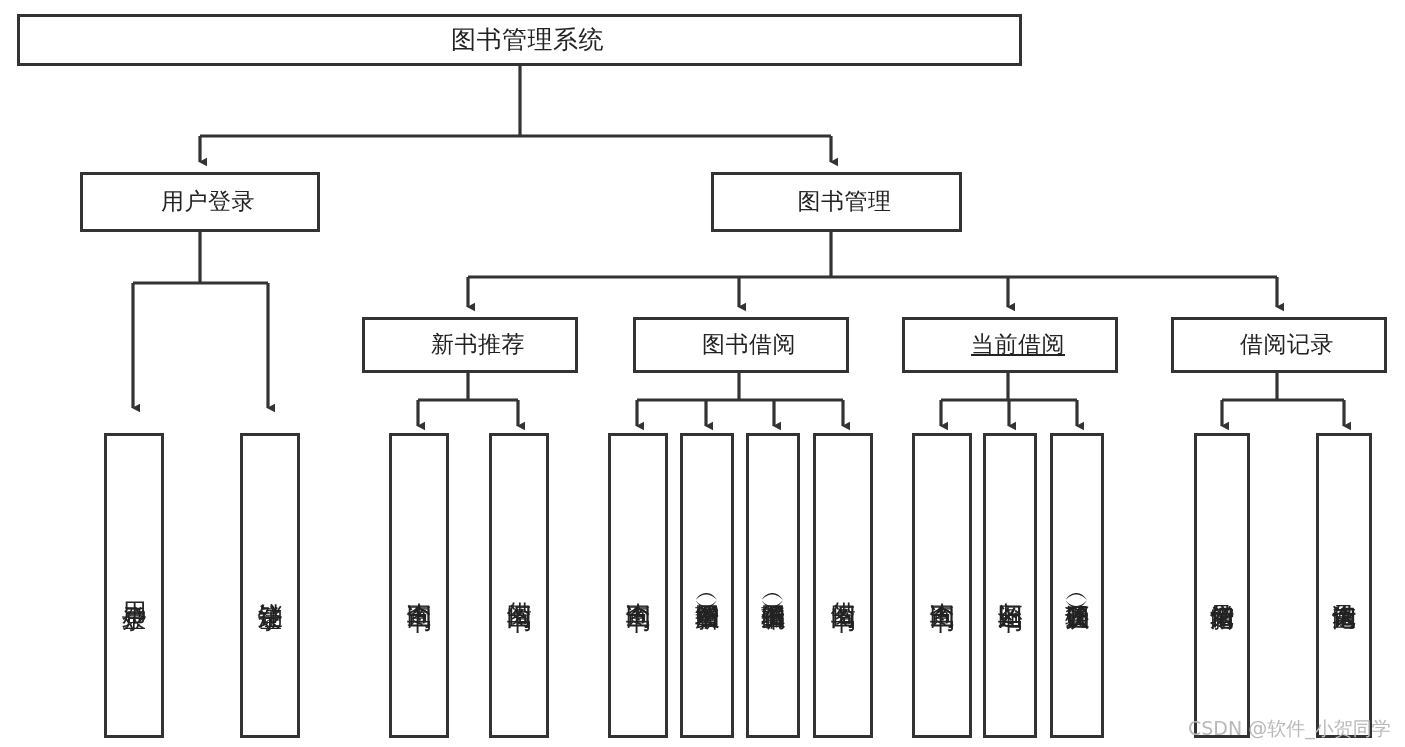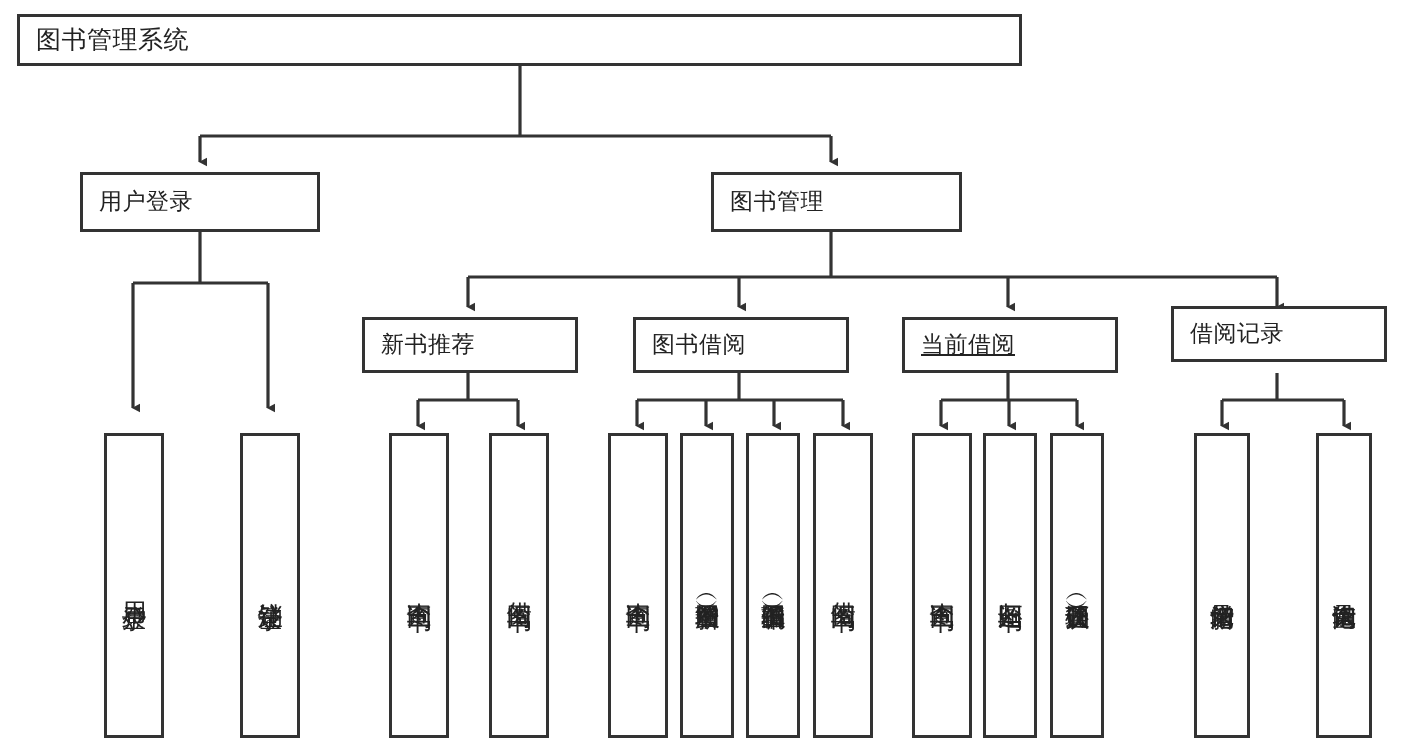--- a/index.html
+++ b/index.html
@@ -26,21 +26,21 @@
     height: 747px;
     pointer-events: none;
   }
   .node {
     position: absolute;
     box-sizing: border-box;
     border: 3px solid #333333;
     background: #ffffff;
     display: flex;
     align-items: center;
-    justify-content: flex-start;
+    justify-content: center;
     color: #222222;
     z-index: 2;
     padding-left: 16px;
   }
   .node .lbl {
     display: block;
     text-align: center;
     line-height: 1.12;
     letter-spacing: 0.5px;
   }
@@ -149,21 +149,21 @@
 
   <div class="node h" style="left:362px; top:317px; width:216px; height:56px;">
     <span class="lbl">新书推荐</span>
   </div>
   <div class="node h" style="left:633px; top:317px; width:216px; height:56px;">
     <span class="lbl">图书借阅</span>
   </div>
   <div class="node h" style="left:902px; top:317px; width:216px; height:56px;text-decoration:underline;">
     <span class="lbl">当前借阅</span>
   </div>
-  <div class="node h" style="left:1171px; top:306px; width:216px; height:56px;">
+  <div class="node h" style="left:1171px; top:317px; width:216px; height:56px;">
     <span class="lbl">借阅记录</span>
   </div>
 
   <div class="node v" style="left:104px; top:433px; width:60px; height:305px;">
     <span class="lbl">用户登录</span>
   </div>
   <div class="node v" style="left:240px; top:433px; width:60px; height:305px;">
     <span class="lbl">注销登录</span>
   </div>
 
@@ -197,14 +197,15 @@
     <span class="lbl">确认归还（管理员）</span>
   </div>
 
   <div class="node v tight" style="left:1194px; top:433px; width:56px; height:305px;">
     <span class="lbl">新增借阅记录</span>
   </div>
   <div class="node v tight" style="left:1316px; top:433px; width:56px; height:305px;">
     <span class="lbl">查询借阅记录</span>
   </div>
 
+  <div class="watermark">CSDN @软件_小贺同学</div>
 
 </div>
 
 </body></html>

